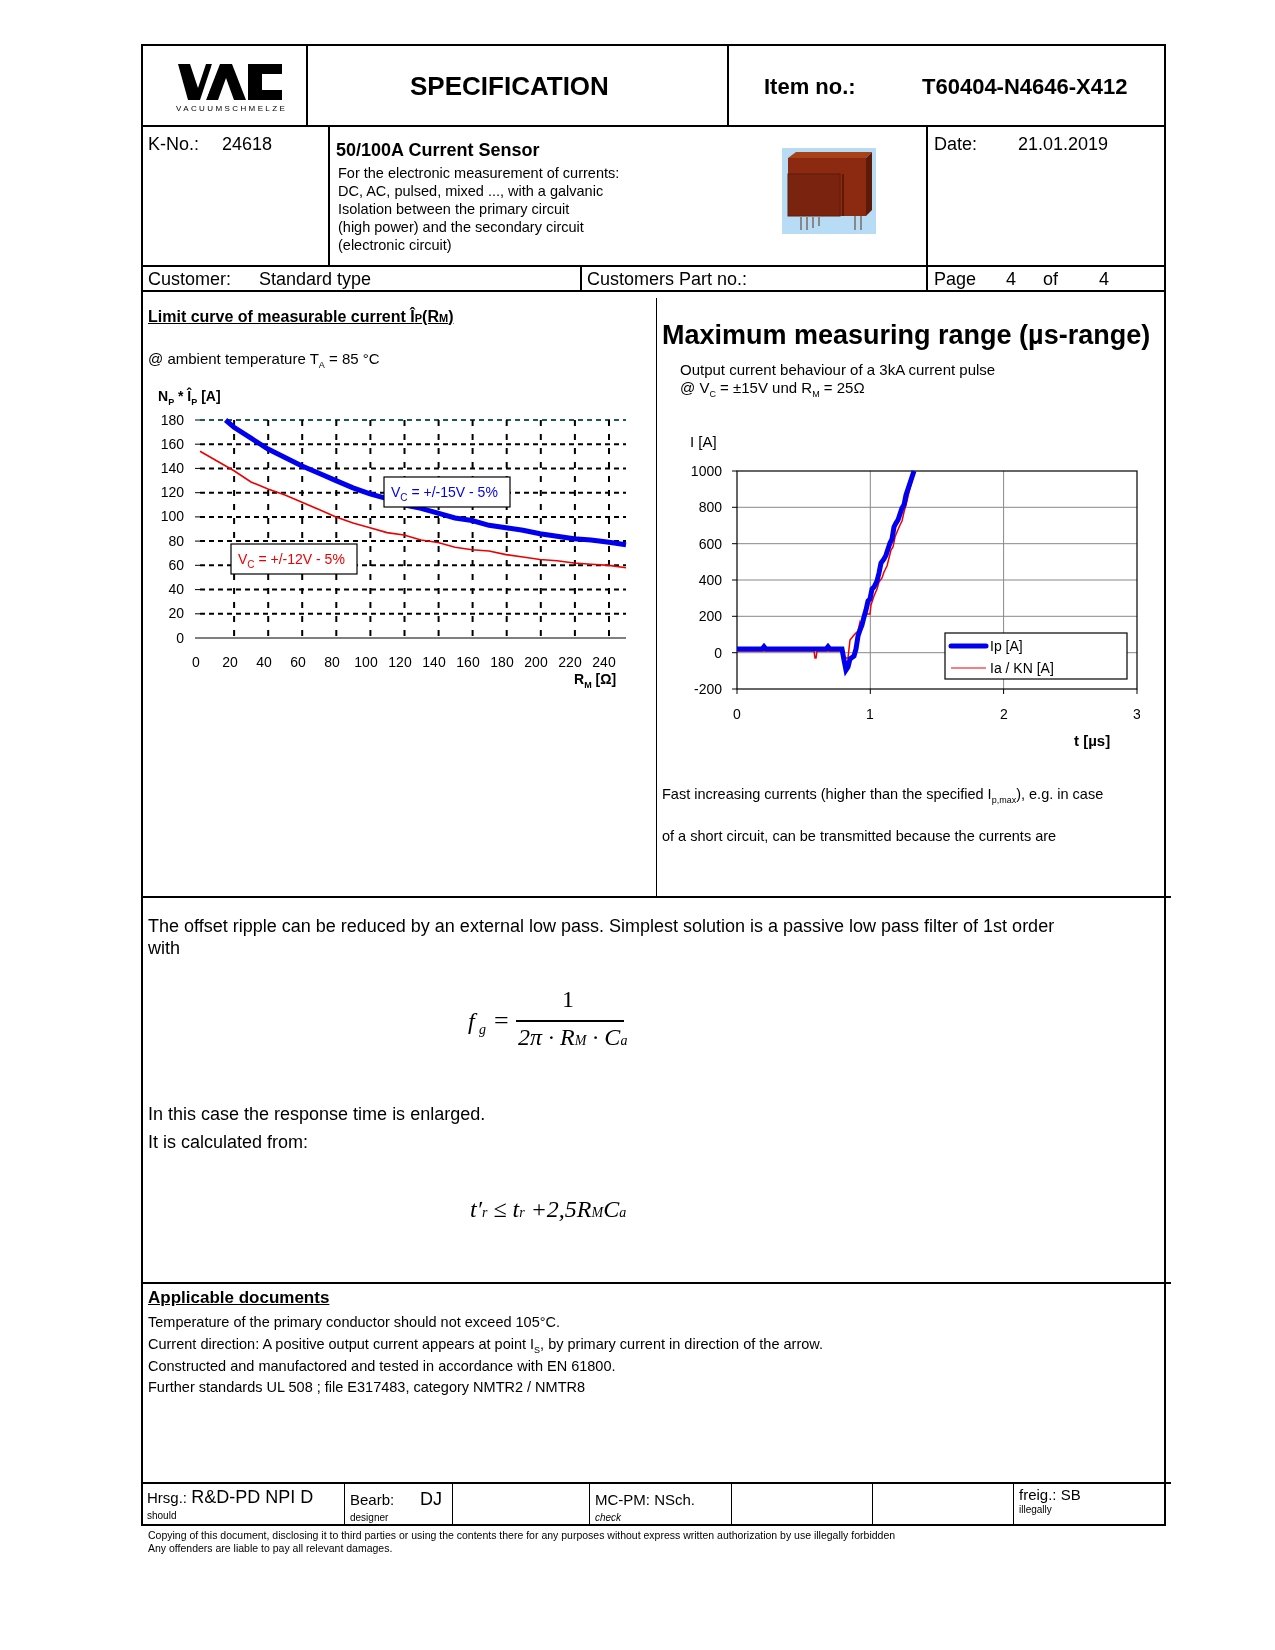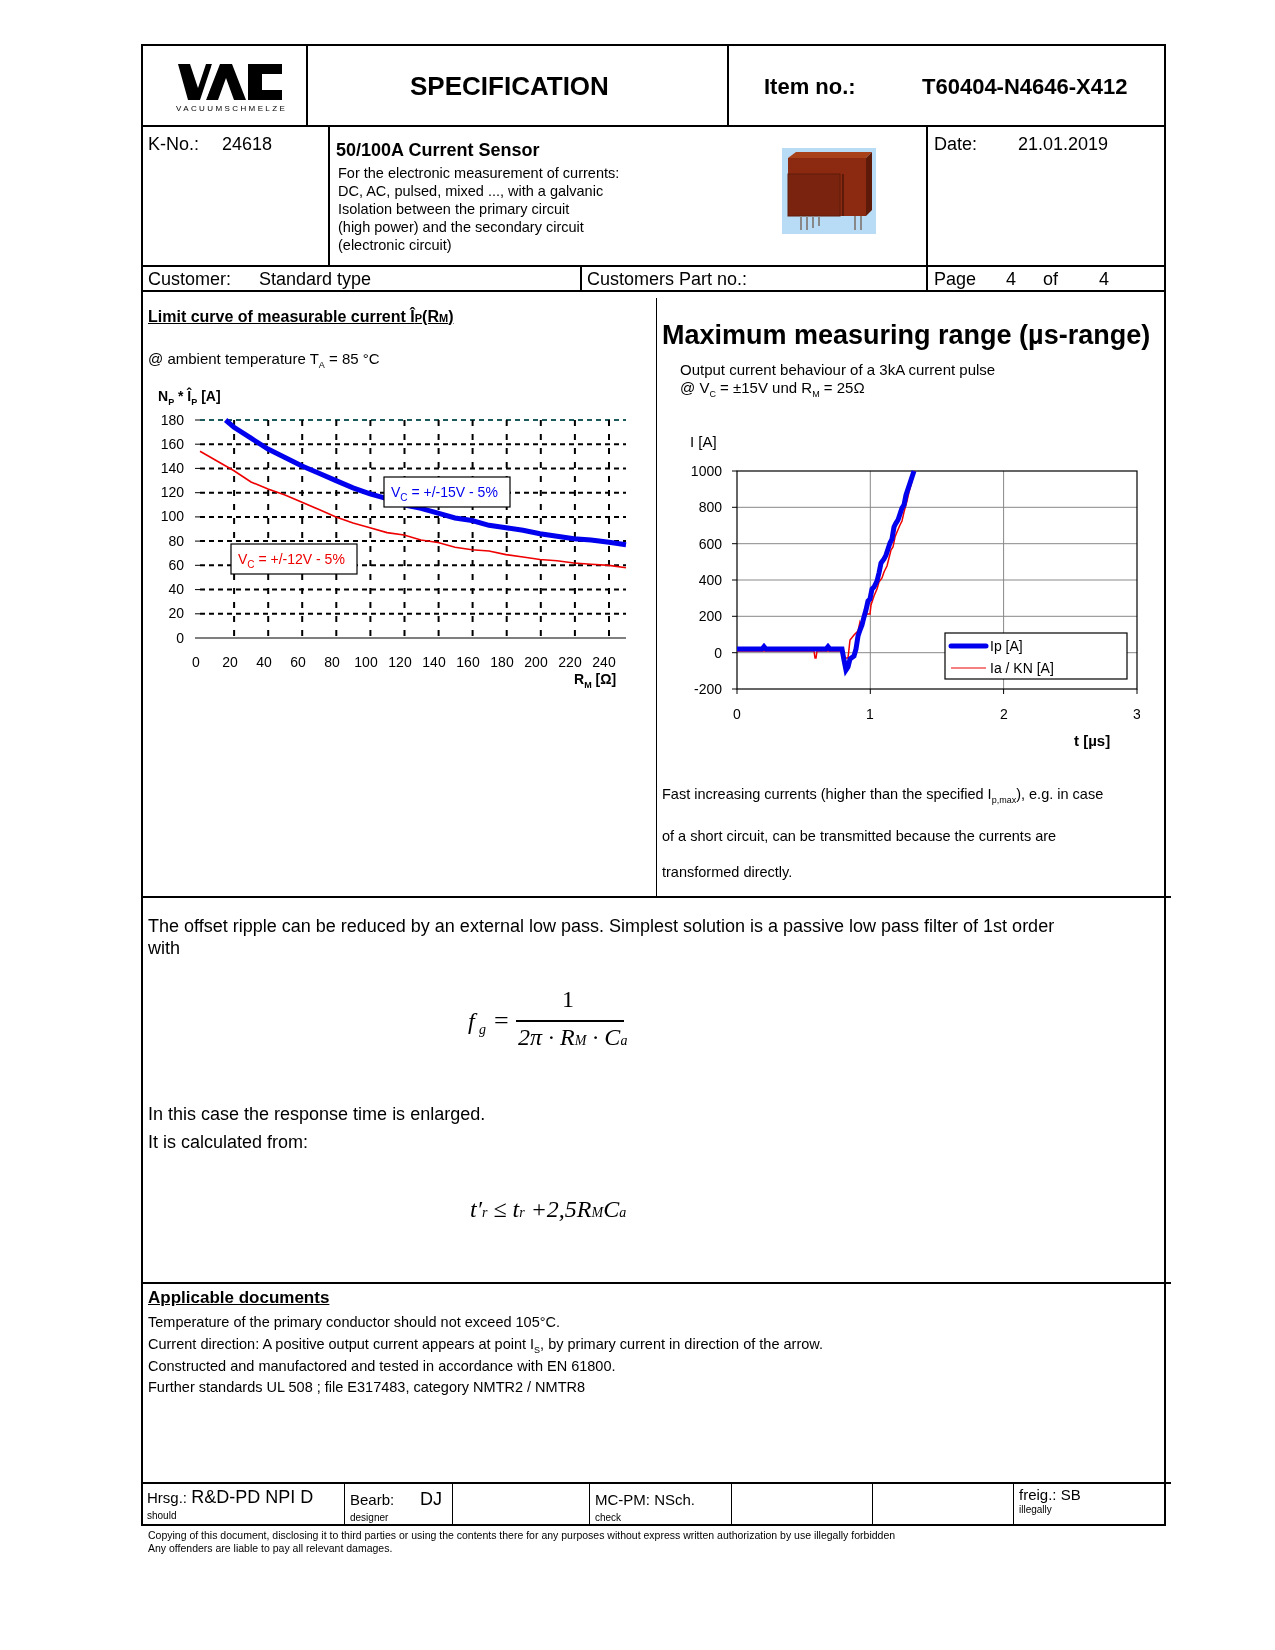--- a/index.html
+++ b/index.html
@@ -249,21 +249,20 @@
   </g>
 </svg>
 <div class="t" style="left:990px; top:638px; font-size:14px;">Ip  [A]</div>
 <div class="t" style="left:990px; top:660px; font-size:14px;">Ia / KN [A]</div>
 
 <div class="t" style="left:1074px; top:732px; font-size:15px; font-weight:bold;">t  [µs]</div>
 
 <div class="abs" style="left:662px; top:776px; width:490px; font-size:14.5px; line-height:36px;">
   <div><span>Fast increasing currents (higher than the specified I</span><span class="sub">p,max</span><span>), e.g. in case</span></div>
   <div>of  a  short  circuit,  can  be  transmitted  because  the  currents  are</div>
-  <div>transformed directly.</div>
 </div>
 
 <div class="thin-h" style="left:141px; top:896px; width:1030px; height:2px;"></div>
 
 <div class="t" style="left:148px; top:916px; font-size:18px;">The offset ripple can be reduced by an external low pass. Simplest solution is a passive low pass filter of 1st order</div>
 <div class="t" style="left:148px; top:938px; font-size:18px;">with</div>
 
 <div class="abs" style="left:468px; top:986px; width:160px; height:70px;">
   <span class="t math" style="left:0; top:22px; font-size:24px;">f</span>
   <span class="t math" style="left:11px; top:36px; font-size:14px;">g</span>
@@ -299,18 +298,18 @@
 <div class="thin-v" style="left:1013px; top:1484px; height:42px;"></div>
 
 <div class="t" style="left:147px; top:1487px; font-size:15px;">
   <span>Hrsg.:</span> <span style="font-size:18px;">R&amp;D-PD NPI D</span>
 </div>
 <div class="t" style="left:147px; top:1510px; font-size:10px;">should</div>
 <div class="t" style="left:350px; top:1491px; font-size:15px;">Bearb:</div>
 <div class="t" style="left:420px; top:1489px; font-size:18px;">DJ</div>
 <div class="t" style="left:350px; top:1512px; font-size:10px;">designer</div>
 <div class="t" style="left:595px; top:1491px; font-size:15px;">MC-PM: NSch.</div>
-<div class="t" style="left:595px; top:1512px; font-size:10px;">check</div>
+<div class="t" style="left:595px; top:1512px; font-size:10px;font-style:italic;">check</div>
 <div class="t" style="left:1019px; top:1486px; font-size:15px;">freig.: SB</div>
 <div class="t" style="left:1019px; top:1504px; font-size:10px;">illegally</div>
 
 <div class="t" style="left:148px; top:1529px; font-size:10.5px;">Copying of this document, disclosing it to third parties or using the contents there for any purposes without express written authorization by use illegally forbidden</div>
 <div class="t" style="left:148px; top:1542px; font-size:10.5px;">Any offenders are liable to pay all relevant damages.</div>
 
 </body></html>

